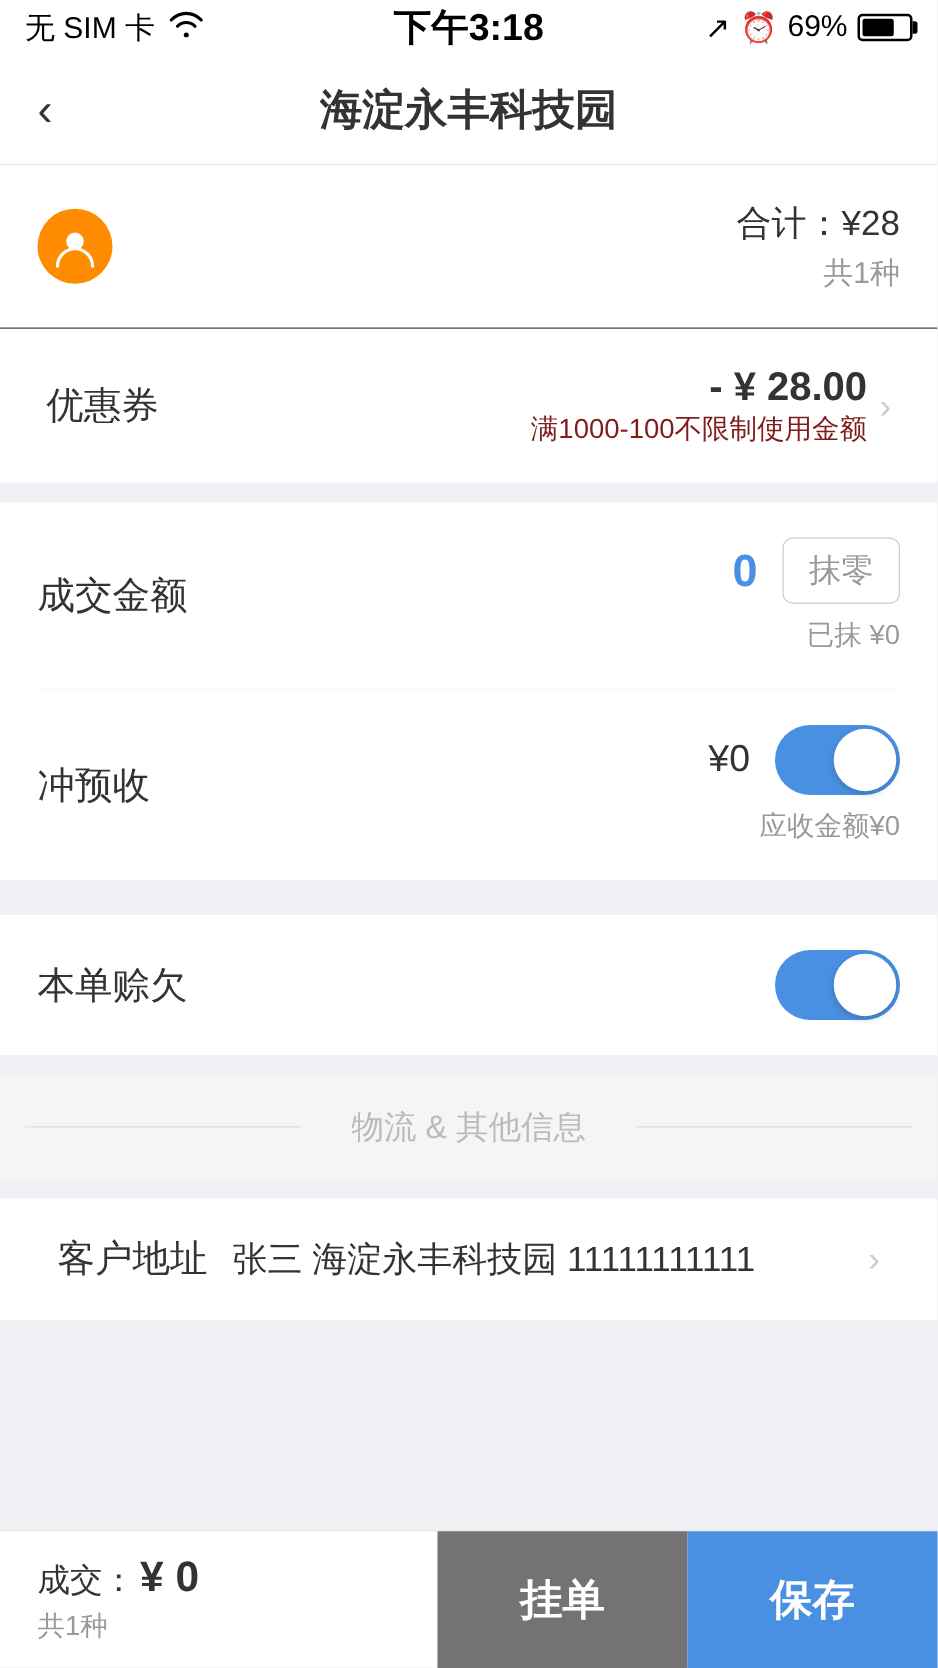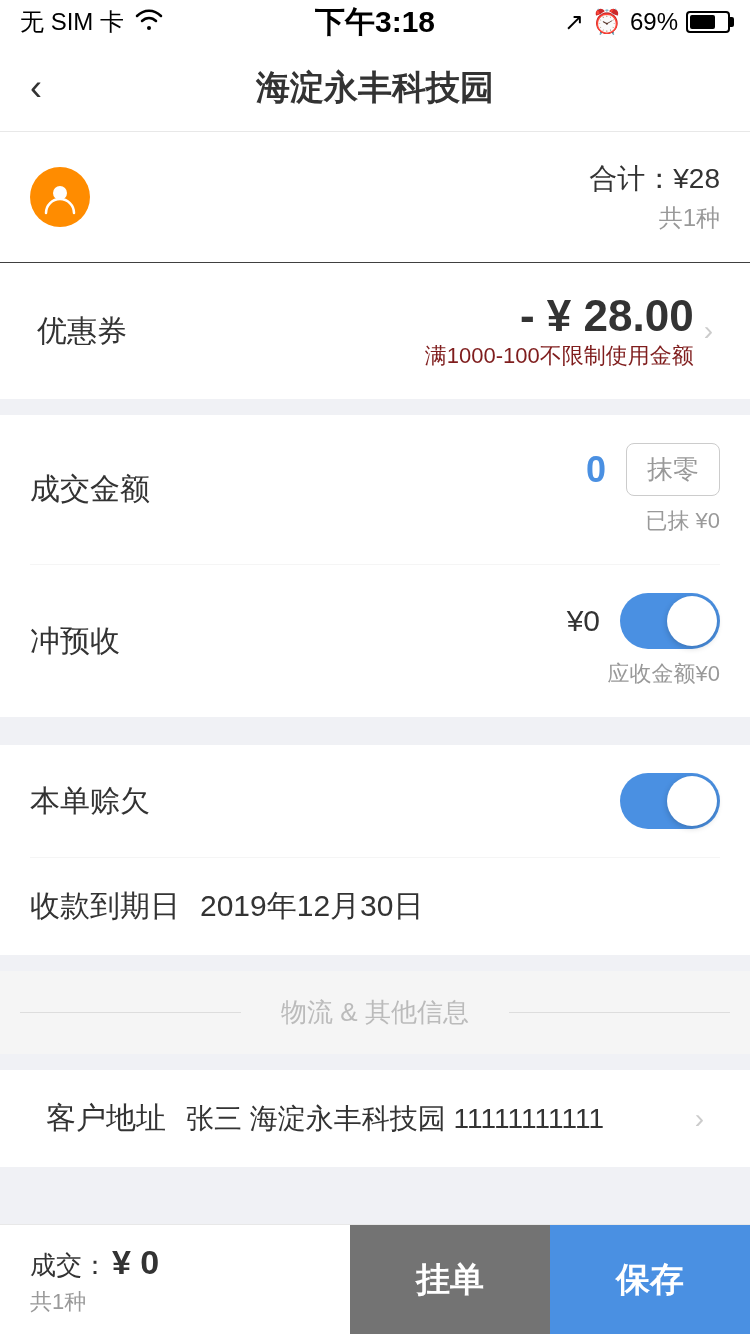--- a/index.html
+++ b/index.html
@@ -161,21 +161,21 @@
     .coupon-label {
       font-size: 30px;
       color: #333;
     }
     .coupon-right {
       display: flex;
       align-items: center;
       gap: 10px;
     }
     .coupon-discount {
-      font-size: 44px;
+      font-size: 32px;
       color: #333;
       font-weight: 600;
     }
     .coupon-desc {
       font-size: 22px;
       color: #7f1d1d;
       text-align: right;
     }
     .chevron-right {
       font-size: 28px;
@@ -485,24 +485,20 @@
 
   </div>
 
   <div class="debt-section">
     <div class="debt-row">
       <span class="debt-label">本单赊欠</span>
       <div class="toggle">
         <div class="toggle-knob"></div>
       </div>
     </div>
-    <div class="due-date-row">
-      <span class="due-date-label">收款到期日</span>
-      <span class="due-date-value">2019年12月30日</span>
-    </div>
   </div>
 
   <div class="divider-section">
     <div class="section-divider-label">
       <div class="divider-line"></div>
       <span>物流 &amp; 其他信息</span>
       <div class="divider-line"></div>
     </div>
   </div>
 

